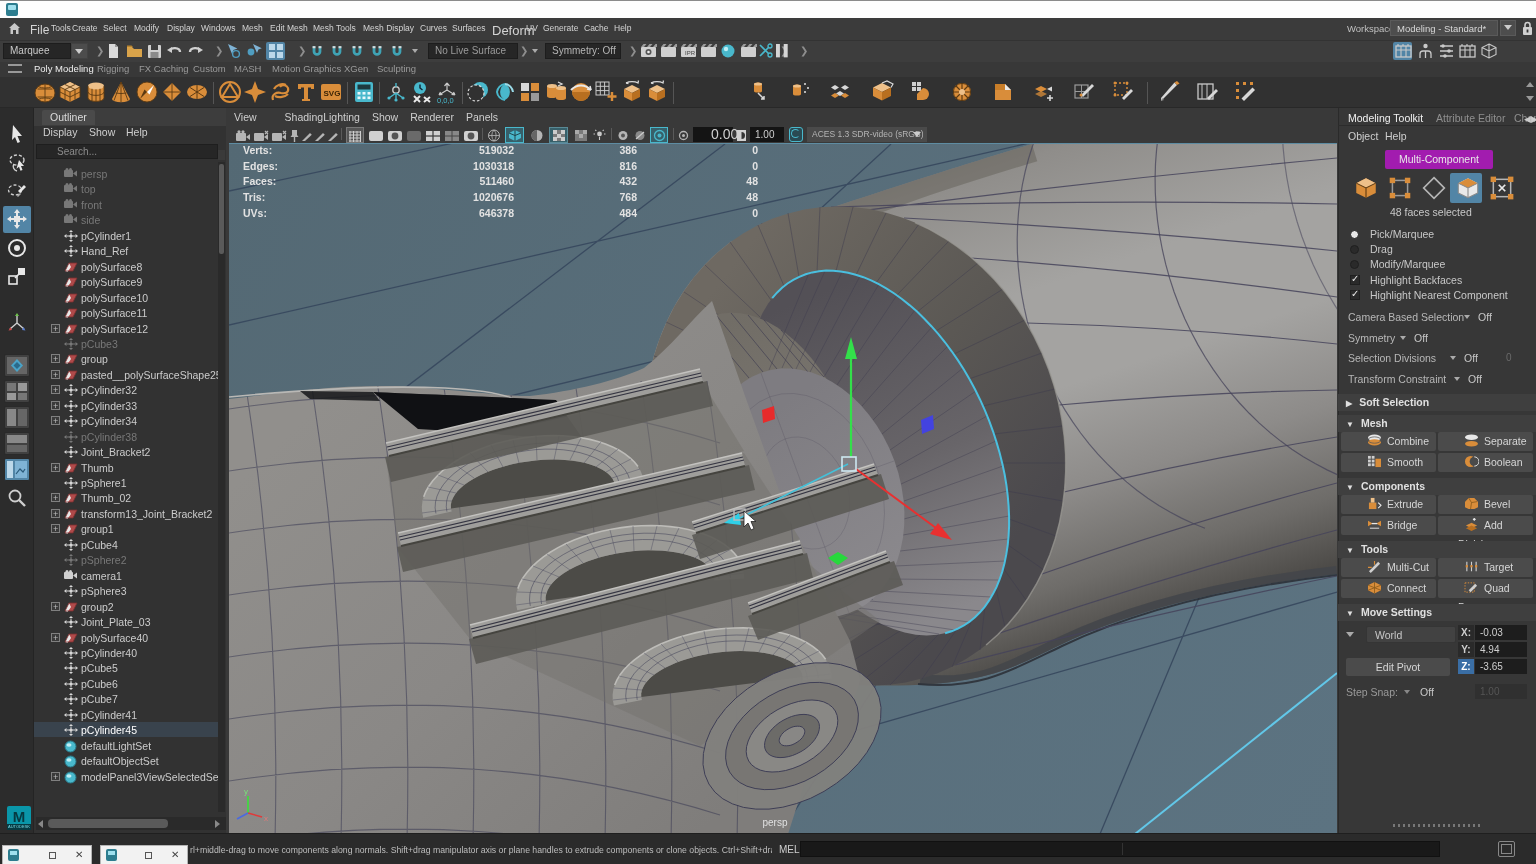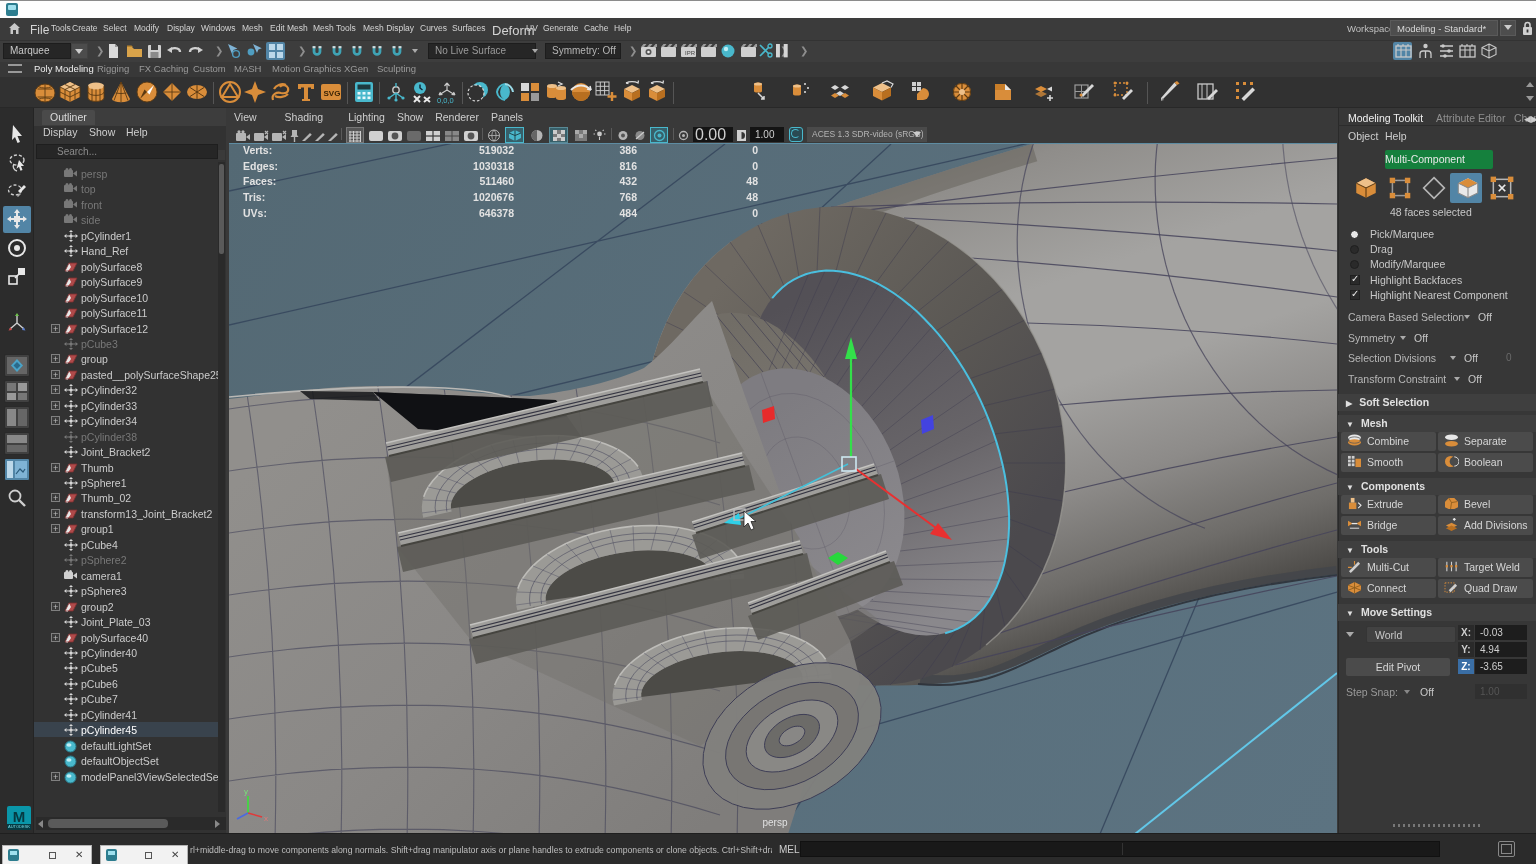--- a/index.html
+++ b/index.html
@@ -27,21 +27,21 @@
 .orow.sel { background:#39434d; color:#fff; }
 .oplus { position:absolute; left:17px; top:3px; width:9px; height:9px; border:1px solid #808080; background:#3a3a3a; }
 .oplus:after { content:"+"; position:absolute; left:1px; top:-3px; font-size:9px; color:#bbb; }
 .oic { position:absolute; left:30px; top:2px; width:14px; height:12px; }
 #vp { left:226px; top:108px; width:1112px; height:725px; background:#393939; }
 #vp-menu { position:absolute; left:8px; top:3px; font-size:10.5px; color:#cfcfcf; }
 #vp-scene { position:absolute; left:3px; top:35px; width:1108px; height:690px; border-top:1px solid #5e8ca2; }
 #rpanel { left:1338px; top:108px; width:198px; height:725px; background:#373737; border-left:1px solid #2a2a2a; font-size:10.5px; color:#c8c8c8; }
 .rhdr { position:absolute; left:0; width:198px; height:17px; background:#3f3f3f; color:#e0e0e0; font-weight:bold; font-size:10.5px; line-height:17px; }
 .rhdr .arr { margin:0 7px 0 8px; font-size:8px; }
-.rbtn { position:absolute; height:19px; background:#4b4b4b; border-radius:2px; color:#d6d6d6; font-size:10.5px; line-height:19px; }
+.rbtn { position:absolute; height:19px; background:#4b4b4b; border-radius:2px; color:#d6d6d6; font-size:10.5px; line-height:19px;padding-left:20px; }
 .rbtn .ic { display:inline-block; width:15px; height:13px; margin:0 5px 0 6px; vertical-align:-2px; }
 #bottombar { left:0; top:833px; width:1536px; height:31px; background:#2b2b2b; border-top:1px solid #1f1f1f; }
 #helptext { position:absolute; left:190px; top:11px; font-size:8.7px; color:#bebebe; white-space:nowrap; width:582px; overflow:hidden; }
 #melfield { position:absolute; left:800px; top:7px; width:640px; height:16px; background:#191919; border:1px solid #111; }
 .popup { position:absolute; top:11px; height:20px; background:#f2f2f2; border:1px solid #b5b5b5; }
 .popup .pico { position:absolute; left:5px; top:3px; width:11px; height:12px; background:#2d7d8f; border-radius:2px; }
 .popup .pico:after { content:""; position:absolute; left:2px; top:2px; width:7px; height:4px; background:#9fe0ee; }
 .popup .psq { position:absolute; top:6px; width:7px; height:7px; border:1px solid #555; }
 .popup .px { position:absolute; top:3px; font-size:10px; color:#444; }
 </style></head><body>
@@ -147,21 +147,21 @@
         <path d="M3 9 a5 5 0 0 0 10 0 V3 h-3.2 v6 a1.8 1.8 0 0 1-3.6 0 V3 h-3.2 z" fill="#3fa3b5"></path>
         <rect x="3" y="3" width="3.2" height="2.4" fill="#d8d8d8"></rect>
         <rect x="9.8" y="3" width="3.2" height="2.4" fill="#d8d8d8"></rect>
       </svg></span>
 <span class="abs" style="left:390px;top:43px"><svg width="14" height="15" viewBox="0 0 16 16">
         <path d="M3 9 a5 5 0 0 0 10 0 V3 h-3.2 v6 a1.8 1.8 0 0 1-3.6 0 V3 h-3.2 z" fill="#3fa3b5"></path>
         <rect x="3" y="3" width="3.2" height="2.4" fill="#d8d8d8"></rect>
         <rect x="9.8" y="3" width="3.2" height="2.4" fill="#d8d8d8"></rect>
       </svg></span>
 <span class="abs" style="left:412px;top:49px;width:0;height:0;border-left:3.5px solid transparent;border-right:3.5px solid transparent;border-top:4.5px solid #aaa"></span>
-<span class="sfield" style="left:428px;width:108px;color:#9a9a9a">No Live Surface</span>
+<span class="sfield" style="left:428px;width:90px;color:#9a9a9a">No Live Surface</span>
 <span class="abs" style="left:532px;top:49px;width:0;height:0;border-left:3.5px solid transparent;border-right:3.5px solid transparent;border-top:4.5px solid #aaa"></span>
 <span class="sfield" style="left:545px;width:76px;color:#b5b5b5">Symmetry: Off</span>
 <span class="abs" style="left:640px;top:43px"><svg width="17" height="15" viewBox="0 0 17 15">
         <rect x="1" y="4" width="15" height="10" rx="1" fill="#d0d0d0"></rect>
         <path d="M1 4 l2.5-3 h3 l-2.5 3 z M7 4 l2.5-3 h3 l-2.5 3 z M13 4 l2.5-3 h2.5 v3 z" fill="#9d9d9d"></path>
         <circle cx="8.5" cy="9" r="3" fill="#555"></circle>
         <circle cx="8.5" cy="9" r="1.3" fill="#eee"></circle>
       </svg></span>
 <span class="abs" style="left:660px;top:43px"><svg width="17" height="15" viewBox="0 0 17 15">
         <rect x="1" y="4" width="15" height="10" rx="1" fill="#d0d0d0"></rect>
@@ -872,21 +872,21 @@
       </div>
     </div>
 <span class="abs" style="left:218px;top:162px;width:7px;height:650px;background:#2a2a2a"></span>
 <span class="abs" style="left:219px;top:164px;width:5px;height:90px;background:#5a5a5a;border-radius:2px"></span>
 <span class="abs" style="left:218px;top:150px;width:7px;height:10px;background:#3a3a3a"></span>
 <span class="abs" style="left:36px;top:817px;width:190px;height:13px;background:#2a2a2a"></span>
 <span class="abs" style="left:48px;top:819px;width:120px;height:9px;background:#5a5a5a;border-radius:4px"></span>
 <span class="abs" style="left:38px;top:820px;width:0;height:0;border-top:4px solid transparent;border-bottom:4px solid transparent;border-right:5px solid #888"></span>
 <span class="abs" style="left:215px;top:820px;width:0;height:0;border-top:4px solid transparent;border-bottom:4px solid transparent;border-left:5px solid #888"></span>
 <div id="vp" class="abs">
-<div id="vp-menu"><span>View</span><span style="margin-left:28px">Shading</span><span style="margin-left:25px">Lighting</span><span style="margin-left:12px">Show</span><span style="margin-left:12px">Renderer</span><span style="margin-left:12px">Panels</span></div>
+<div id="vp-menu"><span>View</span><span style="margin-left:28px">Shading</span><span style="margin-left:0">Lighting</span><span style="margin-left:12px">Show</span><span style="margin-left:12px">Renderer</span><span style="margin-left:12px">Panels</span></div>
 <span class="abs" style="left:10px;top:20px"><svg width="15" height="12" viewBox="0 0 15 12">
           <rect x="0" y="3" width="10" height="8" rx="1" fill="#b5b5b5"></rect>
           <path d="M10 7 L14 4 V10 Z" fill="#b5b5b5"></path>
           <circle cx="3" cy="1.8" r="1.6" fill="#b5b5b5"></circle>
           <circle cx="7" cy="1.8" r="1.6" fill="#b5b5b5"></circle>
         </svg></span>
 <span class="abs" style="left:28px;top:20px"><svg width="15" height="12" viewBox="0 0 15 12">
           <rect x="0" y="3" width="10" height="8" rx="1" fill="#b5b5b5"></rect>
           <path d="M10 7 L14 4 V10 Z" fill="#b5b5b5"></path>
           <path d="M11 1 l3 3 m0 -3 l-3 3" stroke="#b5b5b5" stroke-width="1.2"></path>
@@ -981,21 +981,21 @@
 <span class="abs" style="left:424px;top:19px;width:18px;height:16px;background:#37606a;border:1px solid #49b8cc"></span>
 <span class="abs" style="left:427px;top:20px"><svg width="13" height="13" viewBox="0 0 13 13">
           <circle cx="6.5" cy="6.5" r="5" fill="none" stroke="#49b8cc" stroke-width="1.3"></circle>
           <circle cx="6.5" cy="6.5" r="2" fill="#49b8cc"></circle>
         </svg></span>
 <span class="abs" style="left:447px;top:20px;width:1px;height:12px;background:#5a5a5a"></span>
 <span class="abs" style="left:451px;top:20px"><svg width="13" height="13" viewBox="0 0 13 13">
           <circle cx="6.5" cy="6.5" r="4" fill="none" stroke="#b5b5b5" stroke-width="1.3"></circle>
           <circle cx="6.5" cy="6.5" r="1.5" fill="#b5b5b5"></circle>
         </svg></span>
-<span class="abs" style="left:467px;top:19px;width:40px;height:15px;background:#141414;color:#cfcfcf;font-size:16px;line-height:15px;padding-left:2px">0.00</span>
+<span class="abs" style="left:467px;top:19px;width:40px;height:15px;background:#141414;color:#cfcfcf;font-size:14px;line-height:15px;padding-left:18px">0.00</span>
 <span class="abs" style="left:510px;top:20px"><svg width="11" height="13" viewBox="0 0 11 13">
           <rect x="1" y="1" width="9" height="11" fill="#d0d0d0"></rect>
           <path d="M5.5 3 a3.2 3.2 0 0 1 0 7 z" fill="#333"></path>
         </svg></span>
 <span class="abs" style="left:524px;top:19px;width:34px;height:15px;background:#141414;color:#cfcfcf;font-size:10px;line-height:15px;padding-left:5px">1.00</span>
 <span class="abs" style="left:563px;top:19px;width:14px;height:15px;background:#2a4a52;border:1px solid #49b8cc;border-radius:3px"></span>
 <span class="abs" style="left:565px;top:21px;width:9px;height:9px;border:1.6px solid #49b8cc;border-radius:50%;border-right-color:transparent"></span>
 <span class="abs" style="left:581px;top:19px;width:120px;height:15px;background:#4a4a4a;color:#b5b5b5;font-size:8.5px;line-height:15px;padding-left:5px">ACES 1.3 SDR-video (sRGB)</span>
 <span class="abs" style="left:687px;top:24px;width:0;height:0;border-left:4px solid transparent;border-right:4px solid transparent;border-top:5px solid #ccc"></span>
 <div id="vp-scene">
@@ -1188,21 +1188,21 @@
       </div>
     </div>
 <div id="rpanel" class="abs"></div>
 <span class="abs" style="left:1348px;top:112px;font-size:10.5px;color:#f0f0f0">Modeling Toolkit</span>
 <span class="abs" style="left:1436px;top:112px;font-size:10.5px;color:#8f8f8f">Attribute Editor</span>
 <span class="abs" style="left:1514px;top:112px;font-size:10.5px;color:#8f8f8f;width:26px;overflow:hidden;white-space:nowrap;display:inline-block">Channel</span>
 <span class="abs" style="left:1524px;top:114px;font-size:9px;color:#ccc">◀▶</span>
 <span class="abs" style="left:1338px;top:125px;width:198px;height:1px;background:#2c2c2c"></span>
 <span class="abs" style="left:1348px;top:130px;font-size:10.5px;color:#cfcfcf">Object</span>
 <span class="abs" style="left:1385px;top:130px;font-size:10.5px;color:#cfcfcf">Help</span>
-<span class="abs" style="left:1385px;top:150px;width:108px;height:19px;background:#15803d;border-radius:2px;color:#e8e8e8;font-size:10.5px;line-height:19px">Multi-Component</span>
+<span class="abs" style="left:1385px;top:150px;width:108px;height:19px;background:#a21caf;border-radius:2px;color:#e8e8e8;font-size:10.5px;text-align:center;line-height:19px">Multi-Component</span>
 <span class="abs" style="left:1450px;top:173px;width:32px;height:30px;background:#5285a6;border-radius:2px"></span>
 <span class="abs" style="left:1353px;top:175px"><svg width="26" height="26" viewBox="0 0 24 24">
         <path d="M12 3 L21 7.5 V16.5 L12 21 L3 16.5 V7.5 Z" fill="#d98d3a"></path>
         <path d="M12 3 L21 7.5 L12 12 L3 7.5 Z" fill="#eec089"></path>
         <path d="M12 12 V21 M3 7.5 L12 12 L21 7.5" stroke="#5c3a12" stroke-width="1" fill="none"></path>
       </svg></span>
 <span class="abs" style="left:1387px;top:175px"><svg width="26" height="26" viewBox="0 0 24 24">
         <rect x="5" y="5" width="14" height="14" fill="none" stroke="#9a9a9a" stroke-width="1.4"></rect>
         <g fill="#d98d3a">
           <rect x="2.5" y="2.5" width="5" height="5"></rect>

